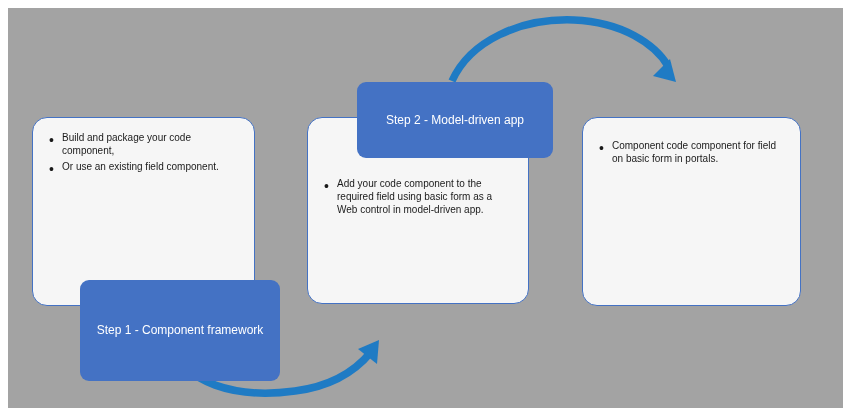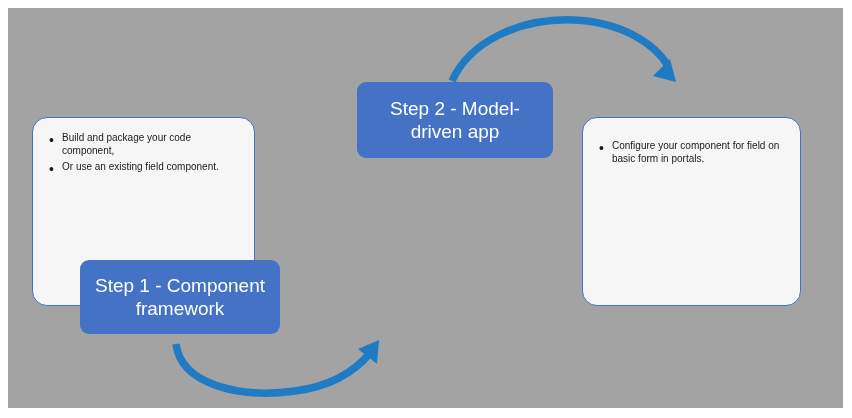--- a/index.html
+++ b/index.html
@@ -75,32 +75,32 @@
   
   .step-box {
     position: absolute;
     background: #4472c4;
     border-radius: 9px;
     color: #ffffff;
     display: flex;
     align-items: center;
     justify-content: center;
     text-align: center;
-    font-size: 19px;
+    font-size: 12px;
     line-height: 1.22;
     box-sizing: border-box;
     padding: 4px 8px;
     font-family: "Liberation Sans", sans-serif;
   }
   
   #card-1 { left: 32px;  top: 117px; width: 223px; height: 189px; }
   #card-2 { left: 307px; top: 117px; width: 222px; height: 187px; }
   #card-3 { left: 582px; top: 117px; width: 219px; height: 189px; }
 
-  #step-1 { left: 80px;  top: 260px; width: 200px; height: 74px; }
+  #step-1 { left: 80px;  top: 280px; width: 200px; height: 101px; }
   #step-2 { left: 357px; top: 82px;  width: 196px; height: 76px; }
   #step-3 { left: 630px; top: 265px; width: 192px; height: 79px; }
 
   #card-3 .card-body { padding-top: 22px; }
   #card-2 .card-body { padding-top: 60px; }
 </style>
 </head>
 <body>
 
 <div id="canvas">
@@ -122,25 +122,32 @@
 
   <div class="card" id="card-1">
     <div class="card-body">
       <ul class="bullets">
         <li>Build and package your code component,</li>
         <li>Or use an existing field component.</li>
       </ul>
     </div>
   </div>
 
+  <div class="card" id="card-2">
+    <div class="card-body">
+      <ul class="bullets">
+        <li>Add your code component to the required field using basic form as a Web control in model-driven app.</li>
+      </ul>
+    </div>
+  </div>
 
   <div class="card" id="card-3">
     <div class="card-body">
       <ul class="bullets">
-        <li>Configure your component for field on basic form in portals.</li>
+        <li>Component code component for field on basic form in portals.</li>
       </ul>
     </div>
   </div>
 
   <div class="step-box" id="step-1">Step 1 - Component framework</div>
 
   <div class="step-box" id="step-2">Step 2 - Model-driven app</div>
 
 
 </div>

